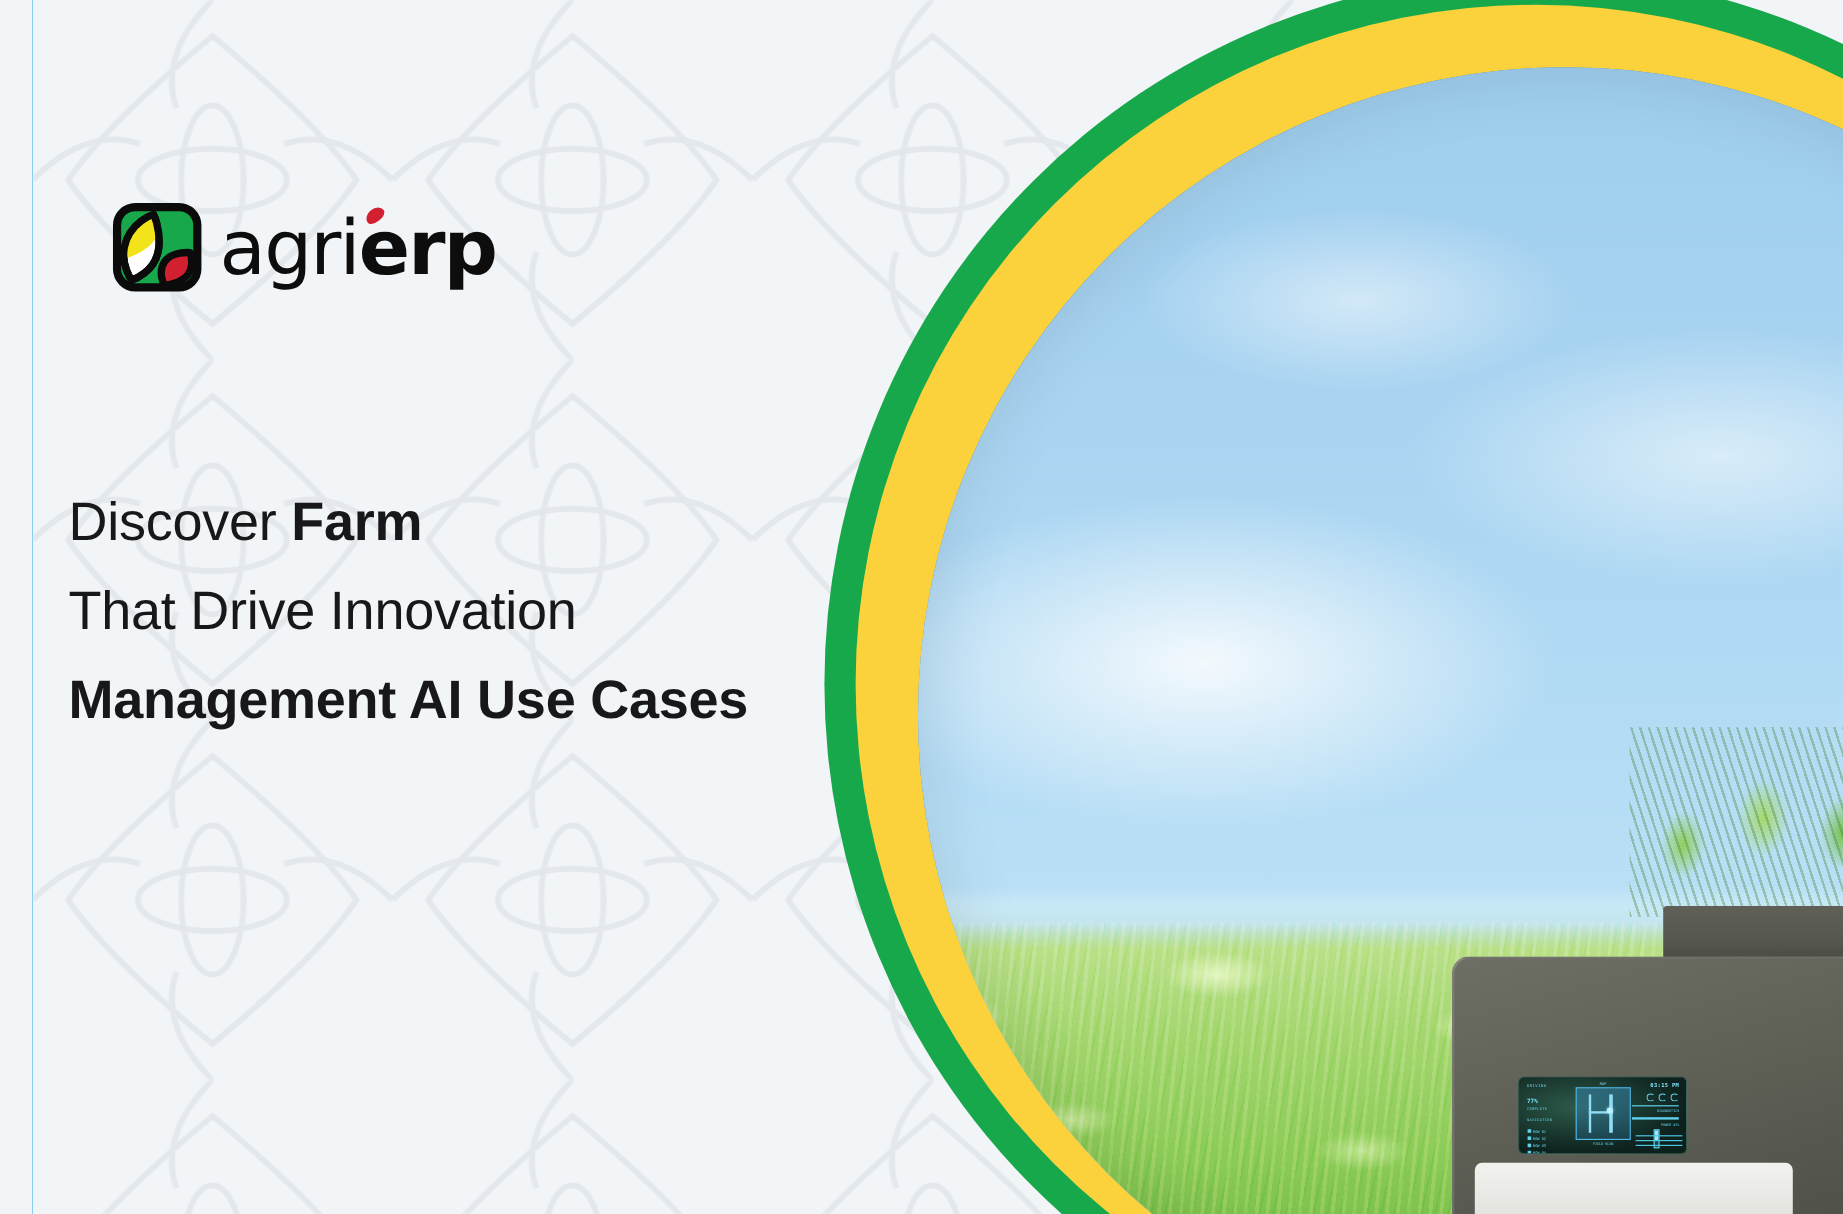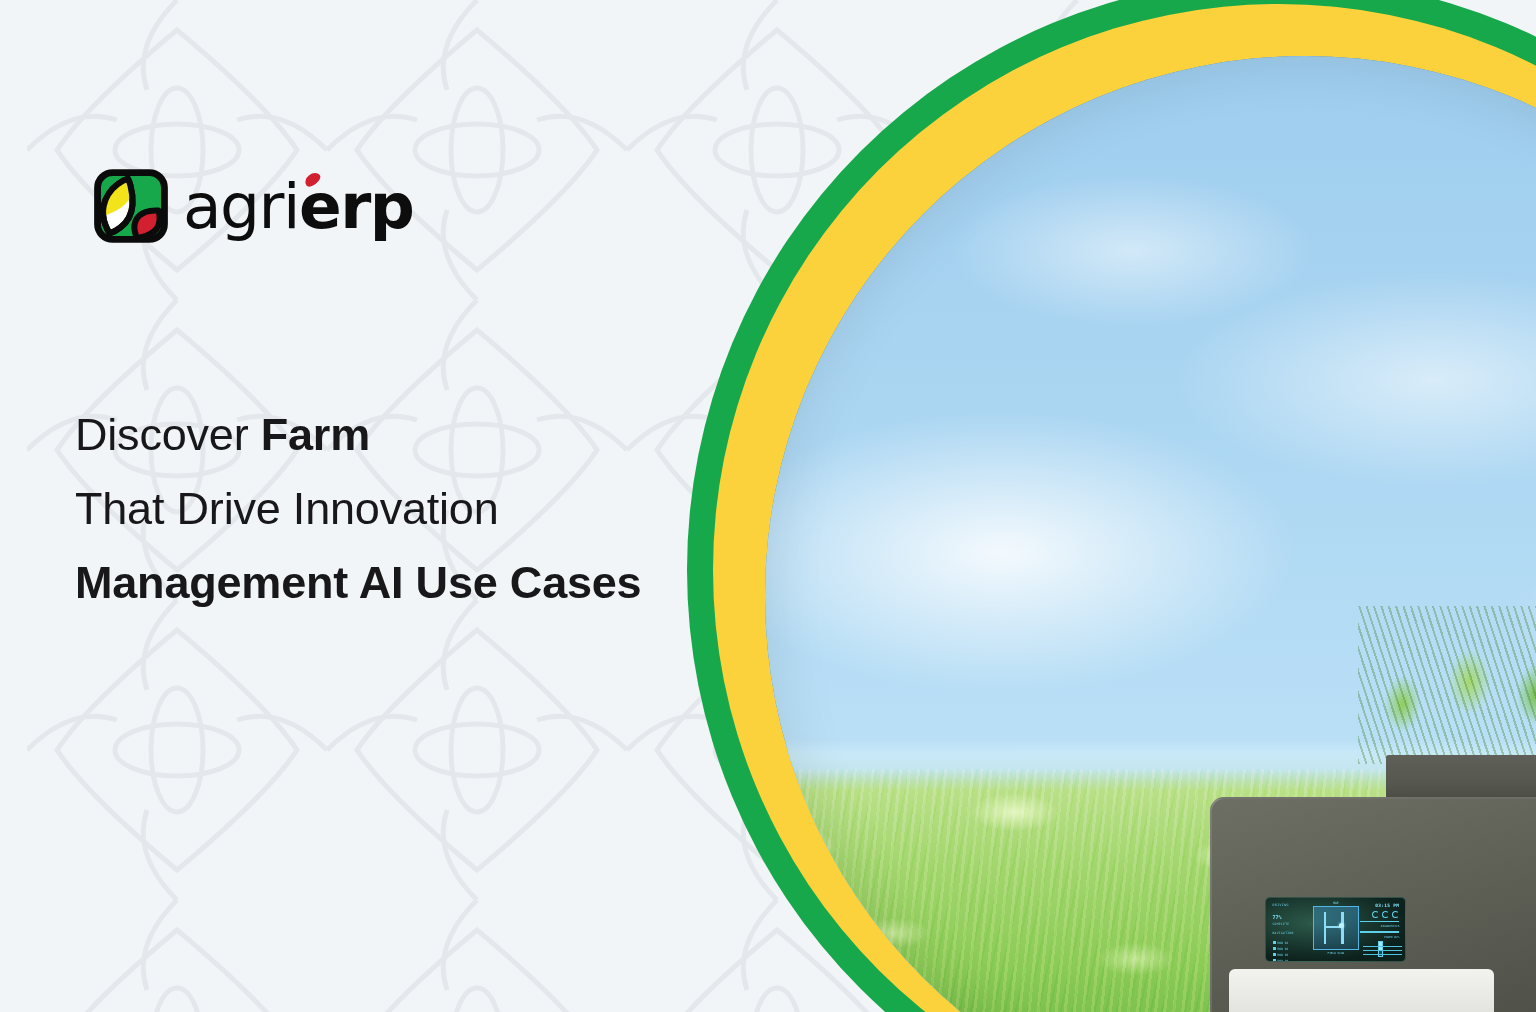--- a/index.html
+++ b/index.html
@@ -50,21 +50,21 @@
     left:121px; top:-1px;
     width:17px; height:11px;
     background:#d32030;
     border-radius:50% 50% 50% 50% / 60% 60% 40% 40%;
     transform:rotate(-38deg);
   }
 
   
   #headline {
     position:absolute;
-    left:48px; top:398px;
+    left:30px; top:398px;
     width:660px;
     z-index:6;
     color:#18181b;
   }
   #headline .hl-line {
     font-size:45px;
     line-height:74px;
     white-space:nowrap;
     letter-spacing:-0.2px;
   }

